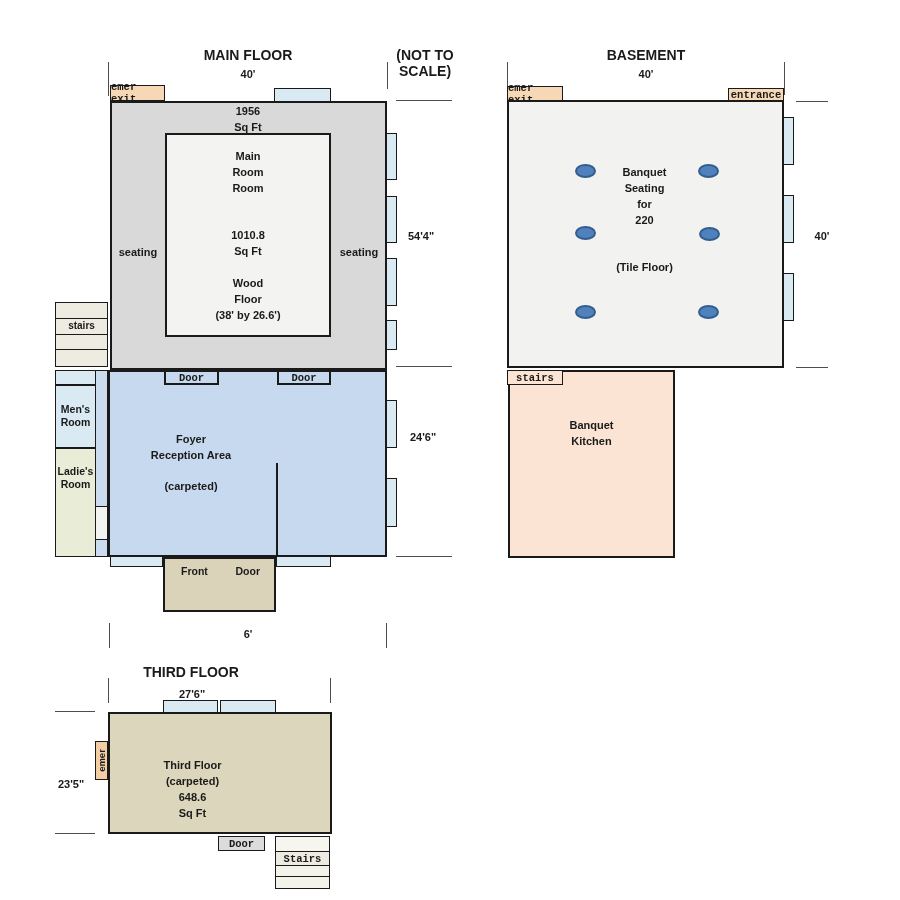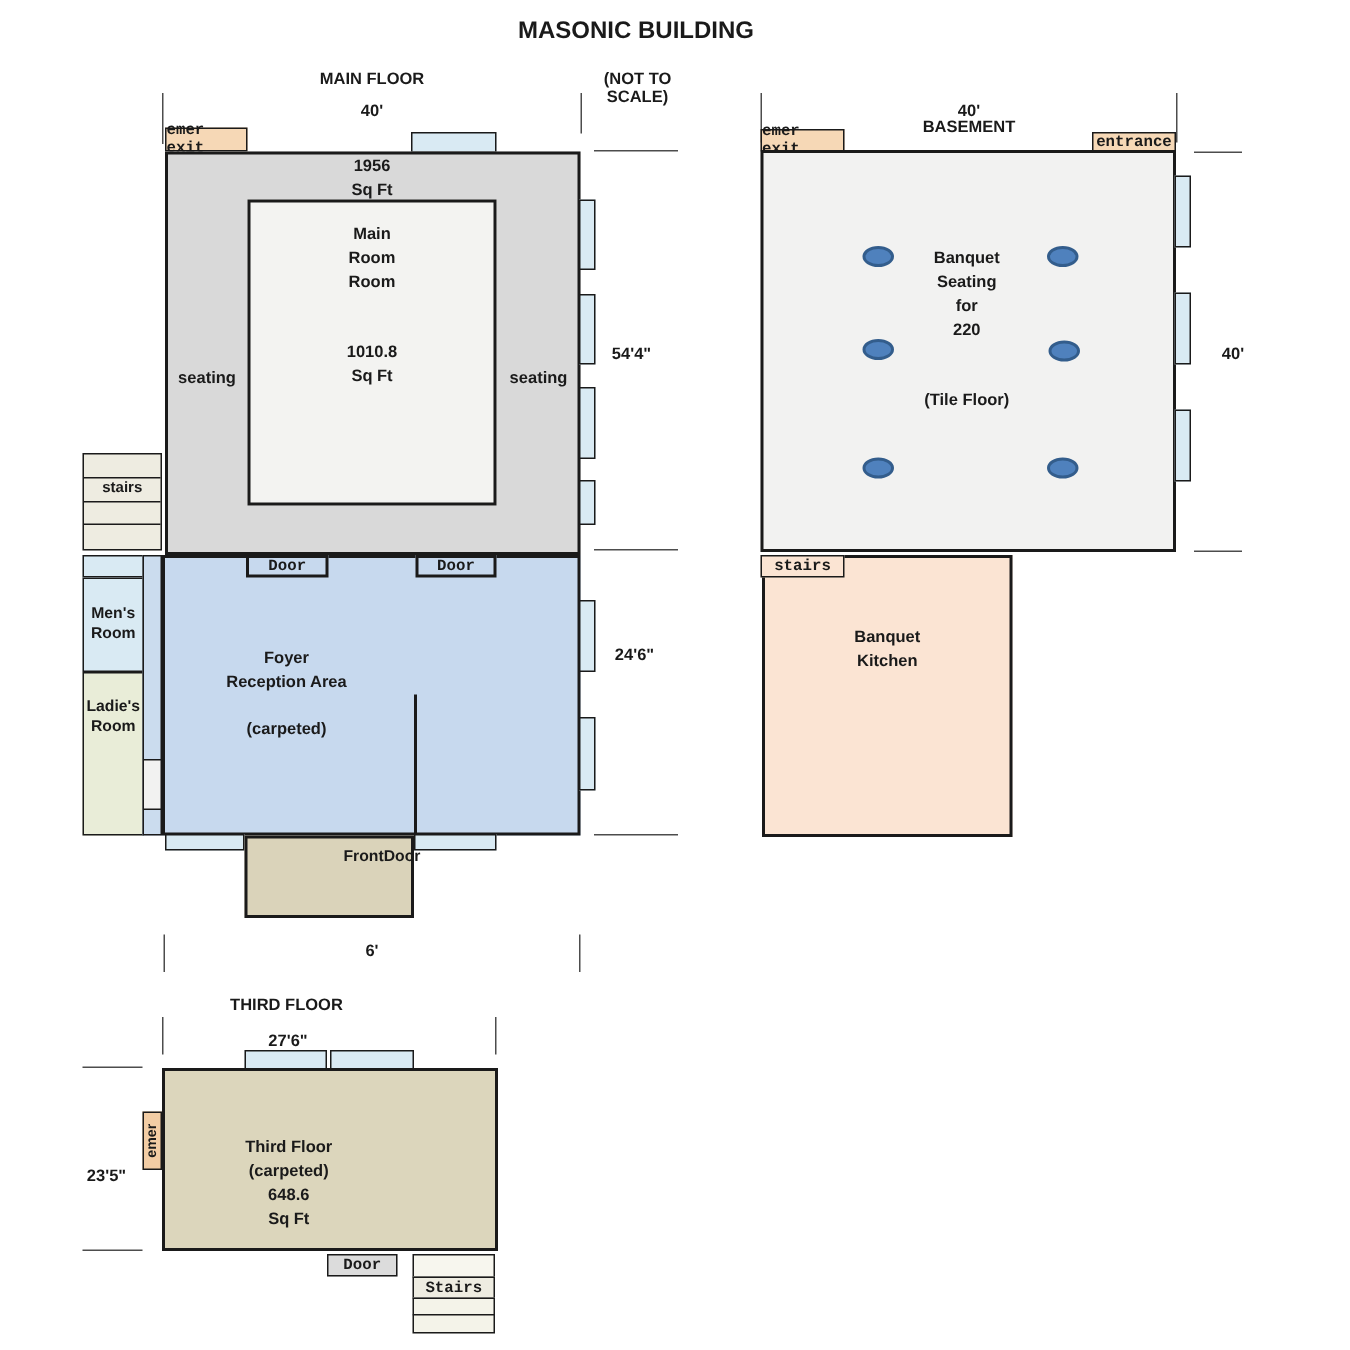--- a/index.html
+++ b/index.html
@@ -12,28 +12,27 @@
   .sb{border-width:1.5px;}
   .lbl{position:absolute;text-align:center;font-size:11px;line-height:16px;}
   .lbl.small{font-size:10.5px;line-height:13px;}
   .vl{position:absolute;width:1px;background:#4d4d4d;}
   .hl{position:absolute;height:1px;background:#4d4d4d;}
   .boxlbl{display:flex;align-items:center;justify-content:center;font-size:10.5px;font-family:Liberation Mono, monospace;}
   .srow{box-sizing:border-box;font-size:10px;text-align:center;line-height:13px;}
   .oval{position:absolute;width:21px;height:14px;border-radius:50%;
         background:#4f81bd;border:2px solid #335d8c;box-sizing:border-box;}
   .title{position:absolute;font-size:16px;text-align:center;}
-  .hdr{position:absolute;font-size:11px;text-align:center;}
+  .hdr{position:absolute;font-size:14px;text-align:center;}
 </style>
 </head>
 <body>
 
 <div id="canvas">
 
-  <div class="title" style="left:0;top:12px;width:848px;">MASONIC BUILDING</div>
 
   <div class="hdr" style="left:148px;top:47px;width:200px;">MAIN FLOOR</div>
   <div class="hdr" style="left:383px;top:47px;width:84px;">(NOT TO SCALE)</div>
   <div class="lbl" style="left:148px;top:66px;width:200px;">40'</div>
 
   <div class="vl" style="left:108px;top:62px;height:34px;"></div>
   <div class="vl" style="left:387px;top:62px;height:27px;"></div>
 
   <div class="box sb boxlbl" style="left:110px;top:85px;width:55px;height:16px;background:#f6d8b6;">
     <span>emer exit</span>
@@ -50,20 +49,25 @@
 
   <div class="box" style="left:165px;top:133px;width:166px;height:204px;background:#f3f3f1;"></div>
   <div class="lbl" style="left:165px;top:148px;width:166px;">
     <div>Main</div>
     <div>Room</div>
     <div>Room</div>
   </div>
   <div class="lbl" style="left:165px;top:227px;width:166px;">
     <div>1010.8</div>
     <div>Sq Ft</div>
+  </div>
+  <div class="lbl" style="left:165px;top:275px;width:166px;">
+    <div>Wood</div>
+    <div>Floor</div>
+    <div>(38' by 26.6')</div>
   </div>
 
   <div class="lbl" style="left:110px;top:244px;width:56px;">seating</div>
   <div class="lbl" style="left:331px;top:244px;width:56px;">seating</div>
 
   <div class="box sb" style="left:386px;top:133px;width:11px;height:47px;background:#d9eaf3;"></div>
   <div class="box sb" style="left:386px;top:196px;width:11px;height:47px;background:#d9eaf3;"></div>
   <div class="box sb" style="left:386px;top:258px;width:11px;height:48px;background:#d9eaf3;"></div>
   <div class="box sb" style="left:386px;top:320px;width:11px;height:30px;background:#d9eaf3;"></div>
 
@@ -106,21 +110,21 @@
   <div class="lbl" style="left:108px;top:478px;width:166px;">(carpeted)</div>
   <div style="position:absolute;left:276px;top:463px;width:2px;height:94px;background:#1a1a1a;"></div>
 
   <div class="box sb" style="left:386px;top:400px;width:11px;height:48px;background:#d9eaf3;"></div>
   <div class="box sb" style="left:386px;top:478px;width:11px;height:49px;background:#d9eaf3;"></div>
   <div class="lbl" style="left:400px;top:429px;width:46px;">24'6"</div>
   <div class="hl" style="top:556px;left:396px;width:56px;"></div>
 
   <div class="box sb" style="left:110px;top:556px;width:53px;height:11px;background:#d9eaf3;"></div>
   <div class="box sb" style="left:276px;top:556px;width:55px;height:11px;background:#d9eaf3;"></div>
-  <div class="box" style="left:163px;top:557px;width:113px;height:55px;background:#dad3ba;padding-left:48px;">
+  <div class="box" style="left:163px;top:557px;width:113px;height:55px;background:#dad3ba;">
     <div style="display:flex;justify-content:space-between;padding:6px 14px 0 16px;font-size:10.5px;">
       <span>Front</span>
       <span>Door</span>
     </div>
   </div>
 
   <div class="lbl" style="left:148px;top:626px;width:200px;">6'</div>
   <div class="vl" style="left:109px;top:623px;height:25px;"></div>
   <div class="vl" style="left:386px;top:623px;height:25px;"></div>
 
@@ -150,21 +154,21 @@
   <div class="box sb boxlbl" style="left:218px;top:836px;width:47px;height:15px;background:#dcdcdc;">
     <span>Door</span>
   </div>
   <div class="box sb" style="left:275px;top:836px;width:55px;height:16px;background:#f7f6ee;"></div>
   <div class="box sb boxlbl" style="left:275px;top:851px;width:55px;height:15px;background:#eeece1;">
     <span>Stairs</span>
   </div>
   <div class="box sb" style="left:275px;top:865px;width:55px;height:12px;background:#f4f3e9;"></div>
   <div class="box sb" style="left:275px;top:876px;width:55px;height:13px;background:#f4f3e9;"></div>
 
-  <div class="hdr" style="left:546px;top:47px;width:200px;margin-top:32px;">BASEMENT</div>
+  <div class="hdr" style="left:546px;top:47px;width:200px;">BASEMENT</div>
   <div class="lbl" style="left:546px;top:66px;width:200px;">40'</div>
   <div class="vl" style="left:507px;top:62px;height:33px;"></div>
   <div class="vl" style="left:784px;top:62px;height:33px;"></div>
 
   <div class="box sb boxlbl" style="left:507px;top:86px;width:56px;height:15px;background:#f6d8b6;">
     <span>emer exit</span>
   </div>
   <div class="box sb boxlbl" style="left:728px;top:88px;width:56px;height:13px;background:#f6d8b6;">
     <span>entrance</span>
   </div>

